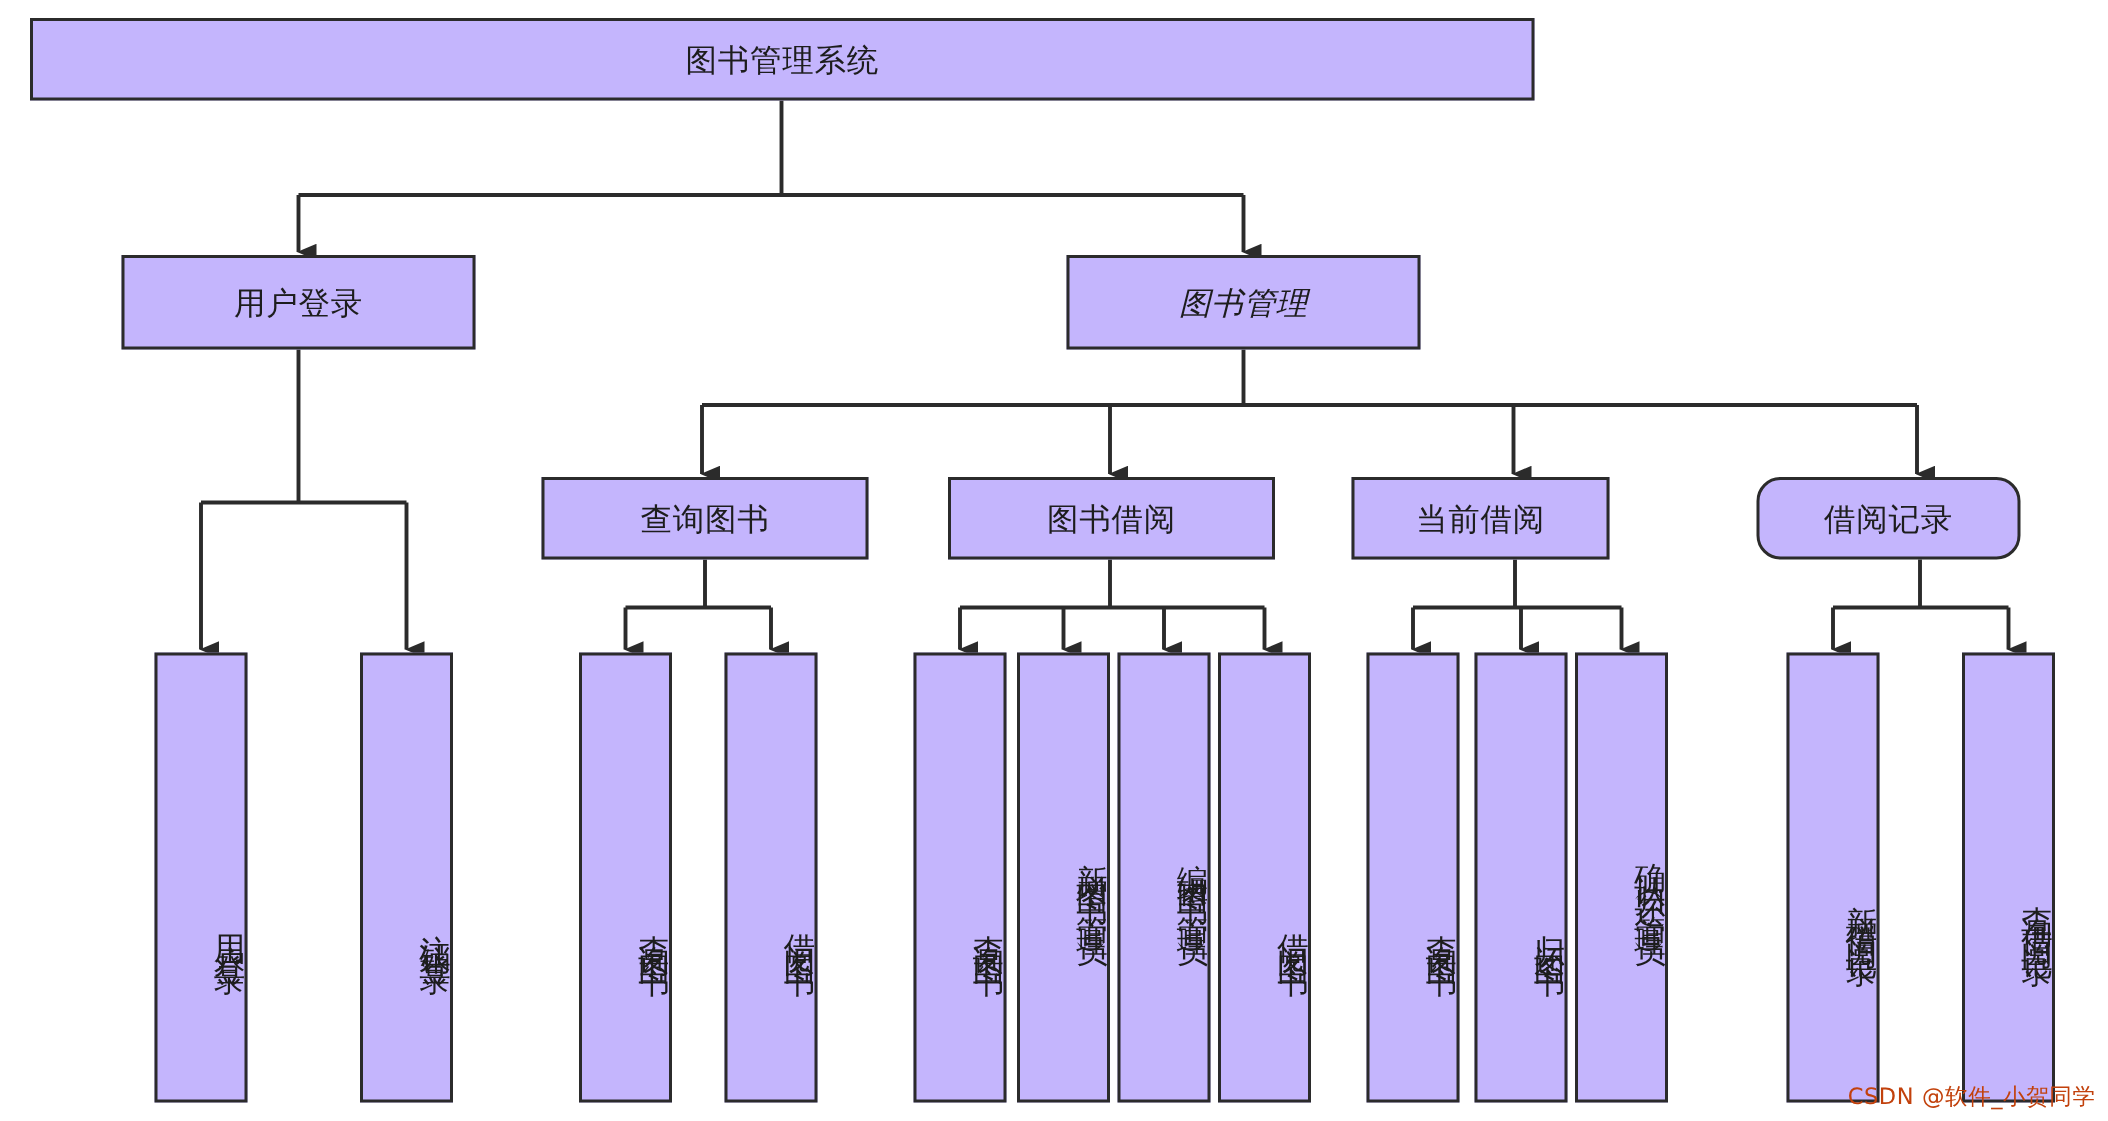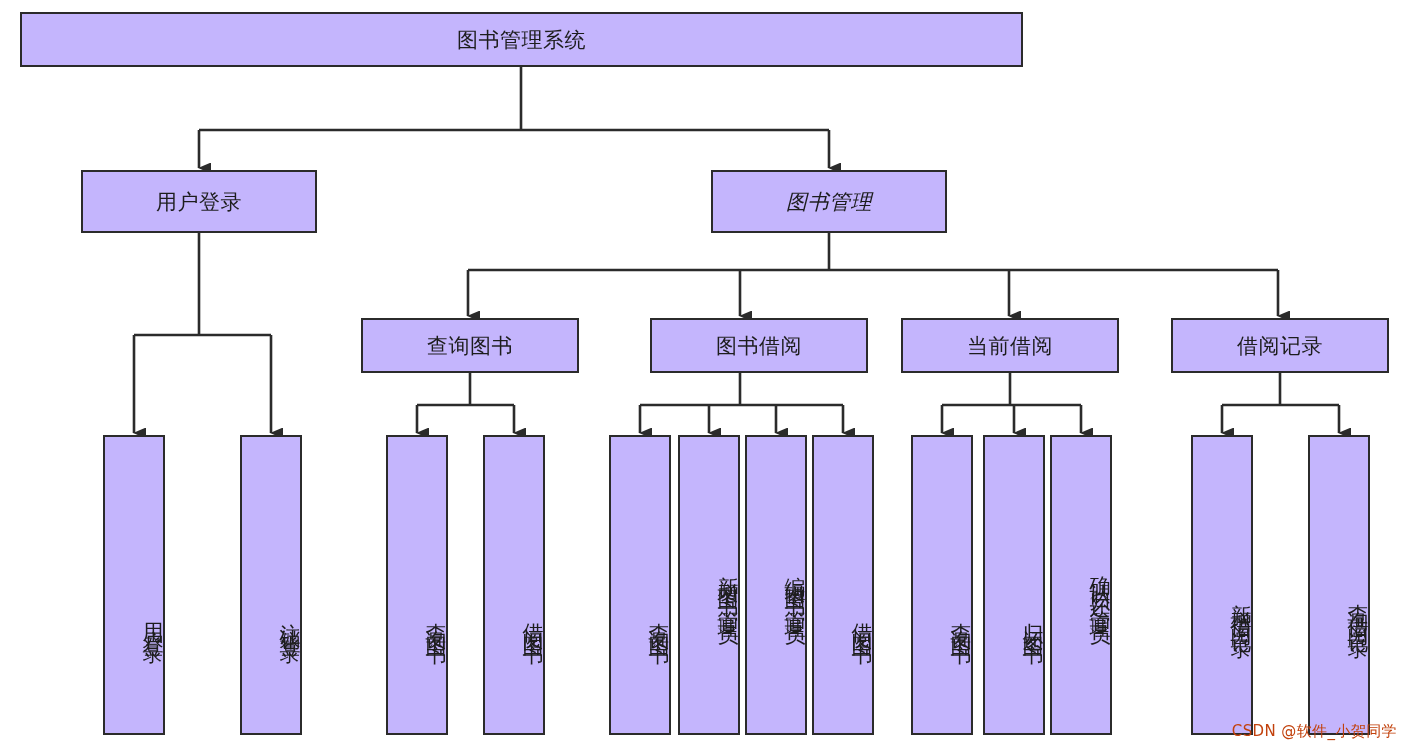--- a/index.html
+++ b/index.html
@@ -113,23 +113,23 @@
         <line x1="1339" y1="405" x2="1339" y2="433" marker-end="url(#arrowhead)"></line>
       </g>
   </svg>
 
   <div class="node node-h" style="left: 20px; top: 12px; width: 1003px; height: 55px;">图书管理系统</div>
 
   <div class="node node-h" style="left: 81px; top: 170px; width: 236px; height: 63px;">用户登录</div>
   <div class="node node-h" style="left: 711px; top: 170px; width: 236px; height: 63px; font-style: italic;">图书管理</div>
 
   <div class="node node-h" style="left: 361px; top: 318px; width: 218px; height: 55px;">查询图书</div>
-  <div class="node node-h" style="left: 632px; top: 318px; width: 218px; height: 55px; margin-left: 18px;">图书借阅</div>
-  <div class="node node-h" style="left: 901px; top: 318px; width: 218px; height: 55px;">当前借阅</div>
-  <div class="node node-h" style="left: 1171px; top: 318px; width: 218px; height: 55px;">借阅记录</div>
+  <div class="node node-h" style="left: 632px; top: 318px; width: 218px; height: 55px;">图书借阅</div>
+  <div class="node node-h" style="left: 901px; top: 318px; width: 172px; height: 55px;">当前借阅</div>
+  <div class="node node-h" style="left: 1171px; top: 318px; width: 176px; height: 55px; border-radius: 16px;">借阅记录</div>
 
   <div class="node node-v pad-top-lg" style="left: 103px; top: 435px; width: 62px; height: 300px;">用户登录</div>
   <div class="node node-v pad-top-lg" style="left: 240px; top: 435px; width: 62px; height: 300px;">注销登录</div>
   <div class="node node-v pad-top-lg" style="left: 386px; top: 435px; width: 62px; height: 300px;">查询图书</div>
   <div class="node node-v pad-top-lg" style="left: 483px; top: 435px; width: 62px; height: 300px;">借阅图书</div>
   <div class="node node-v pad-top-lg" style="left: 609px; top: 435px; width: 62px; height: 300px;">查询图书</div>
   <div class="node node-v pad-top-xs" style="left: 678px; top: 435px; width: 62px; height: 300px;">新增图书（管理员）</div>
   <div class="node node-v pad-top-xs" style="left: 745px; top: 435px; width: 62px; height: 300px;">编辑图书（管理员）</div>
   <div class="node node-v pad-top-lg" style="left: 812px; top: 435px; width: 62px; height: 300px;">借阅图书</div>
   <div class="node node-v pad-top-lg" style="left: 911px; top: 435px; width: 62px; height: 300px;">查询图书</div>

